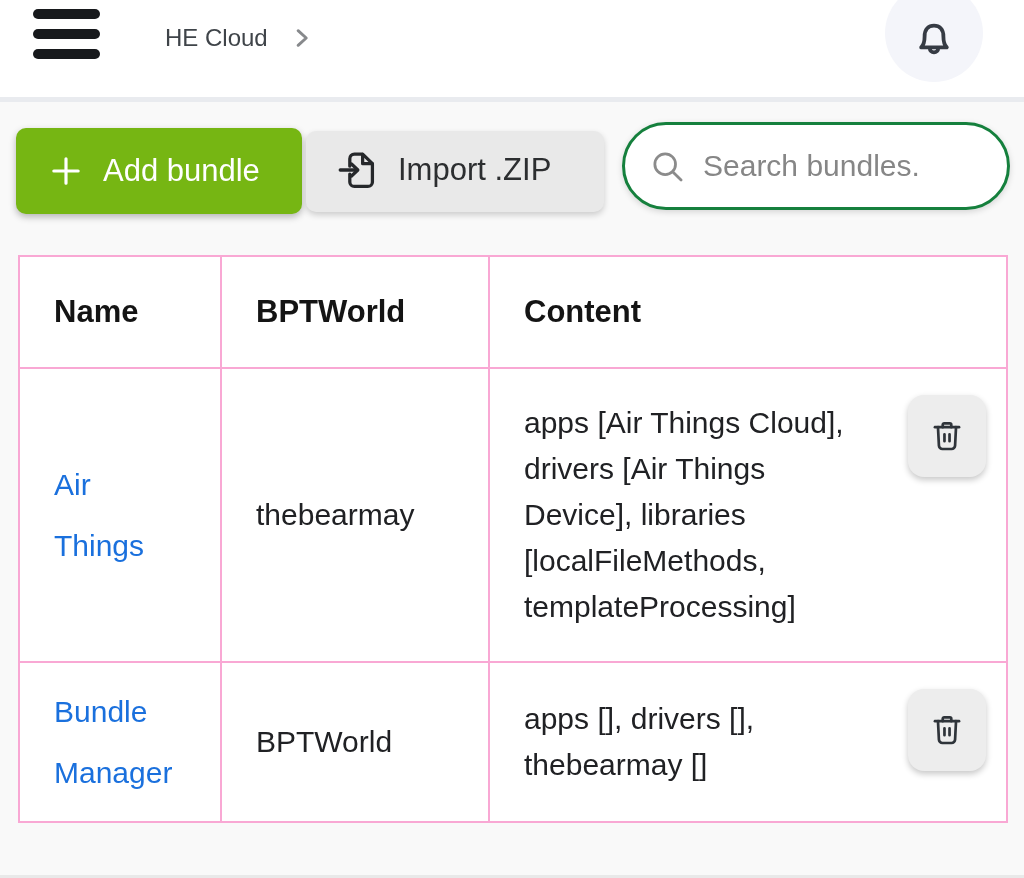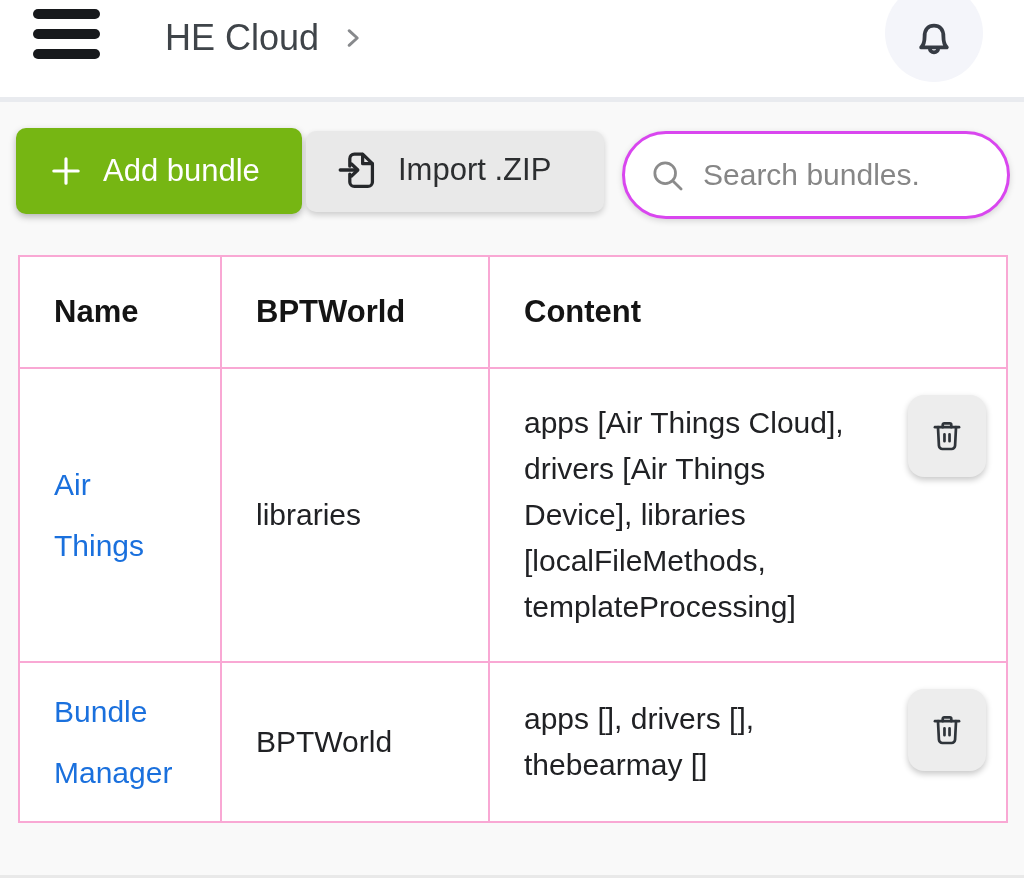--- a/index.html
+++ b/index.html
@@ -15,21 +15,21 @@
     background:#ffffff;border-bottom:5px solid #e9ebef;box-sizing:content-box;z-index:2;
   }
   .menu-btn{
     position:absolute;left:33px;top:9px;width:67px;height:50px;
     background:none;border:none;padding:0;cursor:pointer;
   }
   .menu-btn .bar{display:block;width:67px;height:10px;border-radius:5px;background:#17191c;margin-bottom:10px;}
   .menu-btn .bar:last-child{margin-bottom:0;}
   .breadcrumb{
     position:absolute;left:165px;top:0;height:76px;
-    display:flex;align-items:center;gap:20px;font-size:36px;
+    display:flex;align-items:center;gap:20px;font-size:24px;
   }
   .crumb-parent{color:#3f4449;cursor:pointer;}
   .crumb-current{color:#b6b8ba;}
   .bell-btn{
     position:absolute;left:885px;top:-16px;width:98px;height:98px;border-radius:50%;
     background:#f4f5fa;border:none;cursor:pointer;
     display:flex;align-items:center;justify-content:center;padding-top:16px;box-sizing:border-box;
   }
   
   .btn-add{
@@ -40,22 +40,22 @@
     color:#ffffff;font-size:31px;font-family:Liberation Sans, sans-serif;
   }
   .btn-import{
     position:absolute;left:306px;top:131px;width:298px;height:81px;border-radius:10px;
     background:#e9e9e9;border:none;cursor:pointer;
     box-shadow:0 3px 6px rgba(0,0,0,.18);
     display:flex;align-items:center;padding:0 0 3px 30px;gap:16px;
     color:#2c2e30;font-size:31px;font-family:inherit;
   }
   .search-box{
-    position:absolute;left:622px;top:131px;width:388px;height:88px;box-sizing:border-box;
-    border:3px solid #d946ef;border-radius:46px;background:#ffffff;
+    position:absolute;left:622px;top:122px;width:388px;height:88px;box-sizing:border-box;
+    border:3px solid #15803d;border-radius:46px;background:#ffffff;
     box-shadow:0 2px 6px rgba(0,0,0,.15);
     display:flex;align-items:center;padding:0 20px 0 24px;gap:15px;
   }
   .search-box input{
     flex:1;min-width:0;border:none;outline:none;background:transparent;
     font-size:30px;font-family:inherit;color:#333;
   }
   .search-box input::placeholder{color:#868686;opacity:1;}
   
   table.bundles{
@@ -149,21 +149,21 @@
         <th>Name</th>
         <th>BPTWorld</th>
         <th>Content</th>
       </tr>
     </thead>
     <tbody>
       <tr class="row-tall">
         <td class="name-cell">
           <a>Air Things</a>
         </td>
-        <td class="ns-cell">libraries</td>
+        <td class="ns-cell">thebearmay</td>
         <td class="content-cell">
           <p>apps [Air Things Cloud], drivers [Air Things Device], libraries [localFileMethods, templateProcessing]</p>
           <button class="trash-btn" aria-label="delete bundle">
             <svg width="38" height="38" viewBox="0 0 24 24">
               <g fill="none" stroke="#2f343a" stroke-width="1.7" stroke-linecap="round" stroke-linejoin="round">
                 <path d="M4.4 6.4 h15.2"></path>
                 <path d="M9.3 6.4 V4.9 a0.9 0.9 0 0 1 0.9 -0.9 h3.6 a0.9 0.9 0 0 1 0.9 0.9 v1.5"></path>
                 <path d="M6.3 6.4 l0.6 11.7 a2.2 2.2 0 0 0 2.2 2.1 h5.8 a2.2 2.2 0 0 0 2.2 -2.1 l0.6 -11.7"></path>
                 <path d="M10.4 10.9 v4.4 M13.6 10.9 v4.4"></path>
               </g>

